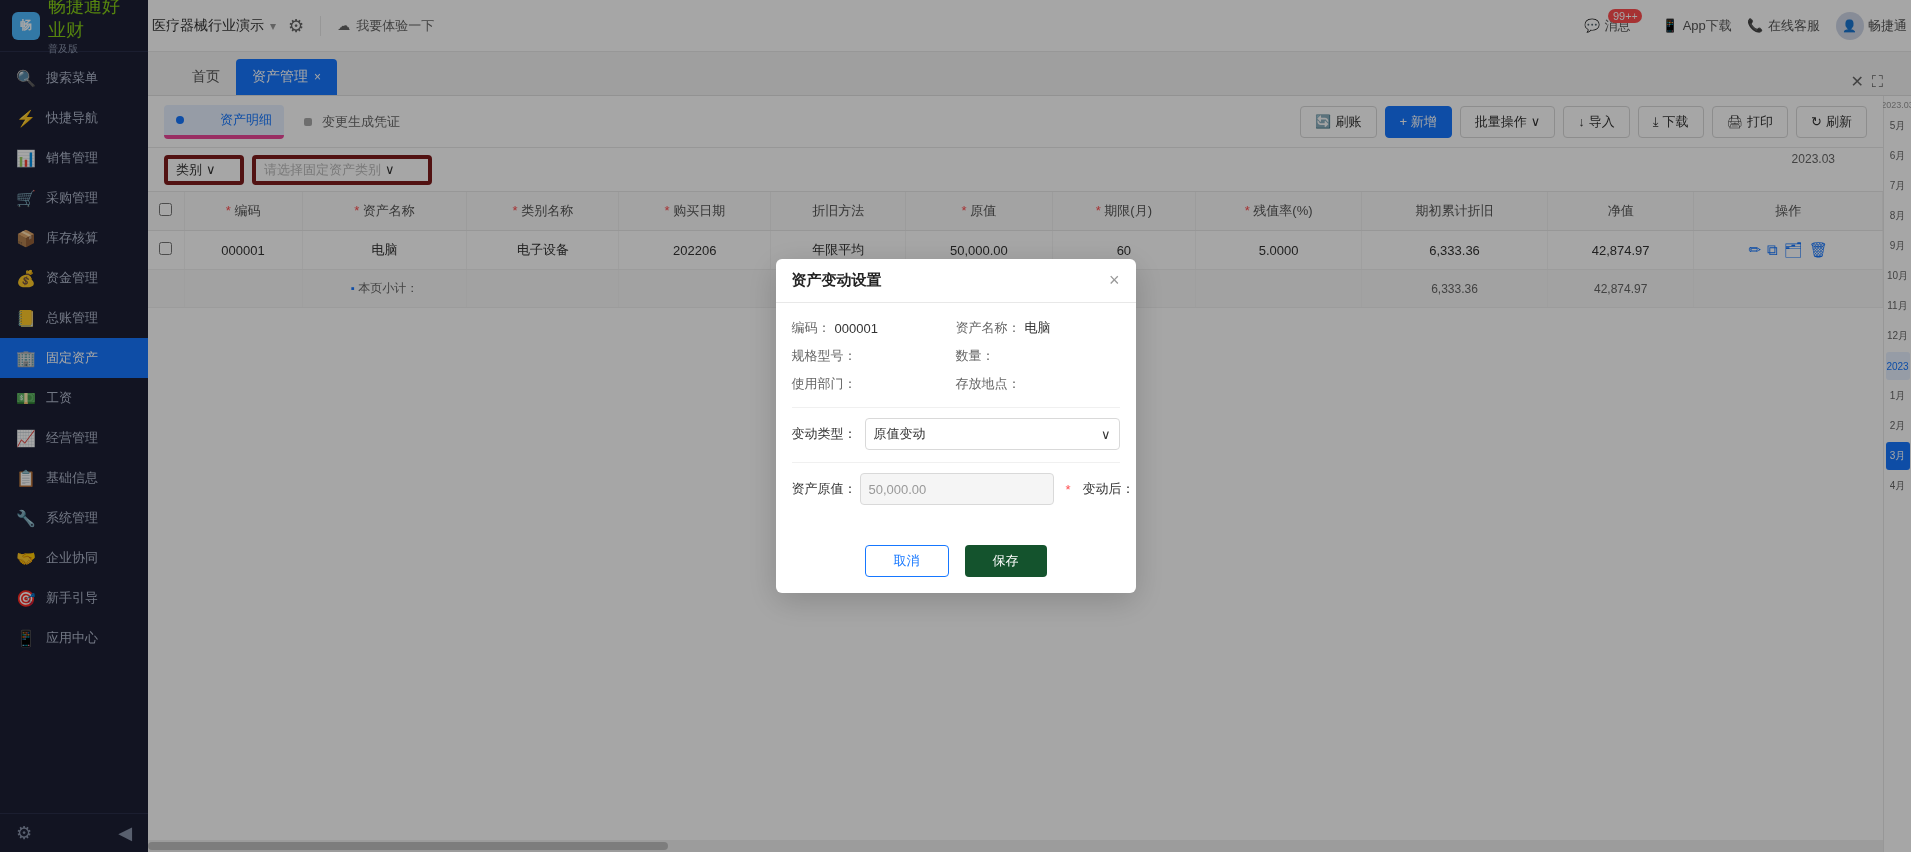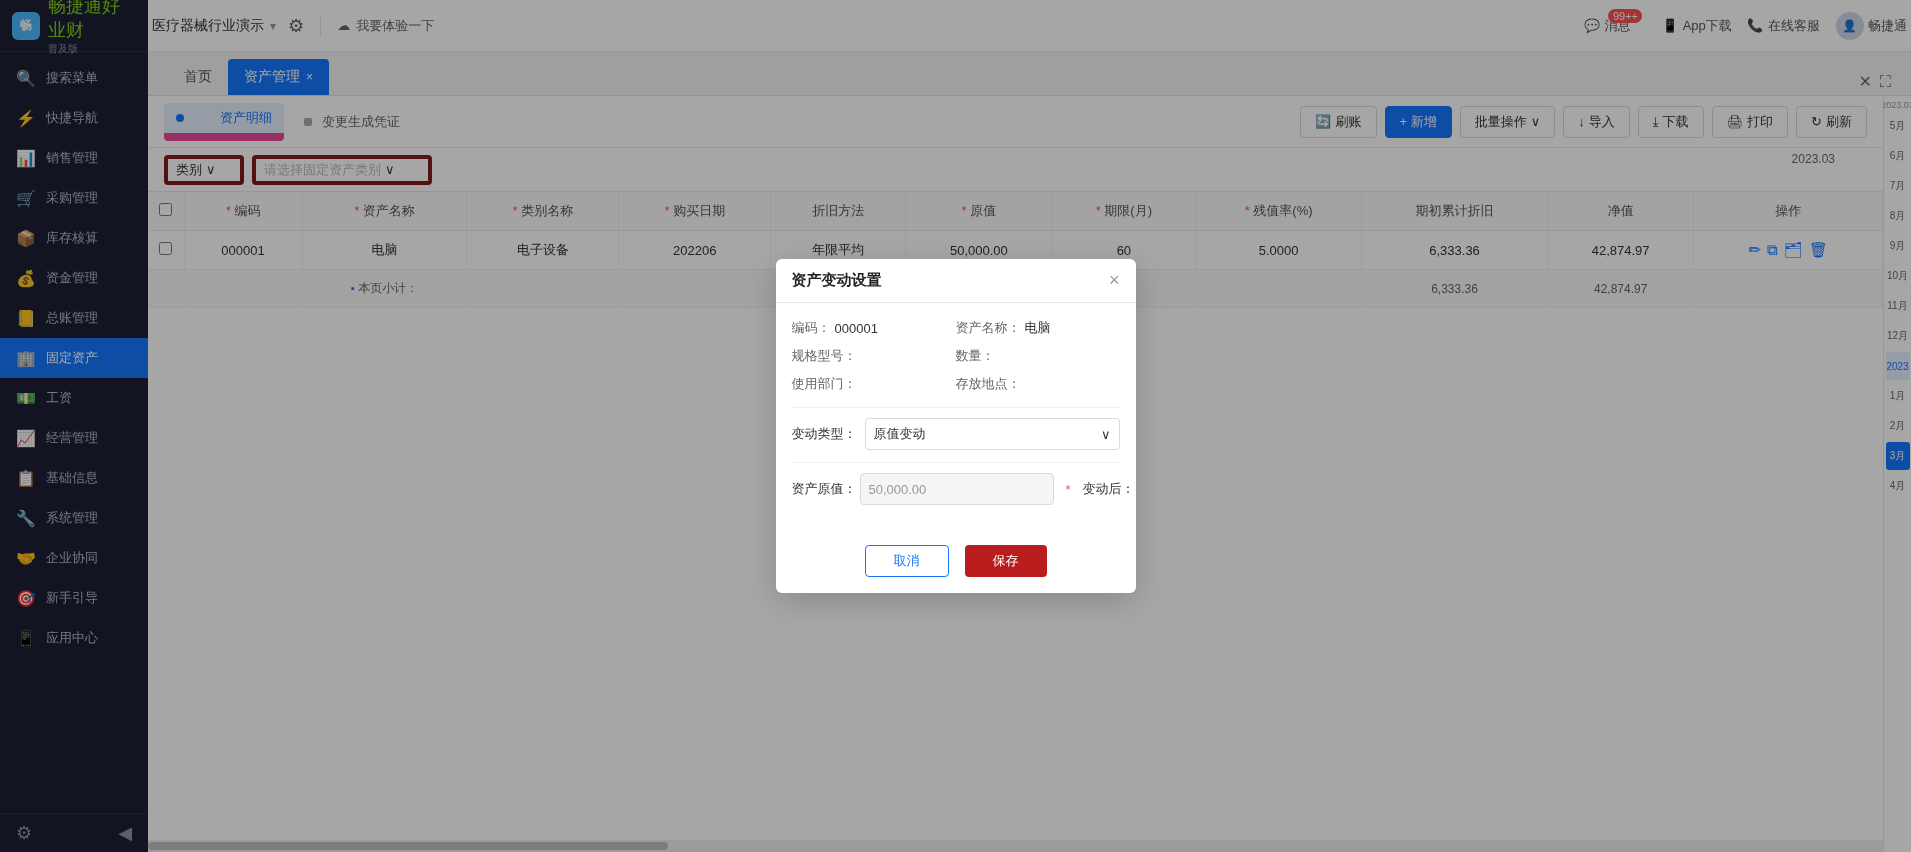--- a/index.html
+++ b/index.html
@@ -111,21 +111,21 @@
       font-size: 12px; color: #555;
     }
 
     
     .tab-bar {
       height: 44px;
       background: #f5f5f5;
       border-bottom: 1px solid #e0e0e0;
       display: flex;
       align-items: flex-end;
-      padding: 0 20px;
+      padding: 0 28px;
       flex-shrink: 0;
       position: relative;
     }
     .tab-item {
       height: 36px;
       padding: 0 16px;
       display: flex; align-items: center; gap: 6px;
       font-size: 14px;
       cursor: pointer;
       border-radius: 4px 4px 0 0;
@@ -197,21 +197,21 @@
       border-bottom: 1px solid #e8e8e8;
       flex-shrink: 0;
     }
     .toolbar-tab {
       display: flex; align-items: center; gap: 6px;
       padding: 6px 12px; border-radius: 4px;
       font-size: 13px; cursor: pointer;
       color: #666;
     }
     .toolbar-tab.active {
-      background: #e6f0ff; color: #1677ff; border-bottom: 8px solid #ec4899; gap: 32px;
+      background: #e6f0ff; color: #1677ff; border-bottom: 4px solid #ec4899; gap: 32px;
     }
     .toolbar-spacer { flex: 1; }
     .btn {
       height: 32px; padding: 0 14px;
       border: 1px solid #d9d9d9; border-radius: 4px;
       background: #fff; font-size: 13px; color: #333;
       cursor: pointer; display: flex; align-items: center; gap: 4px;
     }
     .btn-primary {
       background: #1677ff; color: #fff; border-color: #1677ff;
@@ -372,21 +372,21 @@
       padding: 12px 16px 16px;
     }
     .btn-cancel {
       height: 32px; padding: 0 28px;
       border: 1px solid #1677ff; border-radius: 4px;
       background: #fff; color: #1677ff; font-size: 13px; cursor: pointer;
     }
     .btn-save {
       height: 32px; padding: 0 28px;
       border: none; border-radius: 4px;
-      background: #b91c1c; color: #fff; font-size: 13px; cursor: pointer;
+      background: #14532d; color: #fff; font-size: 13px; cursor: pointer;
     }
   </style>
 </head>
 <body>
 
 <div class="sidebar">
   <div class="sidebar-header">
     <div class="sidebar-logo-icon">
       <span>畅</span>
     </div>

